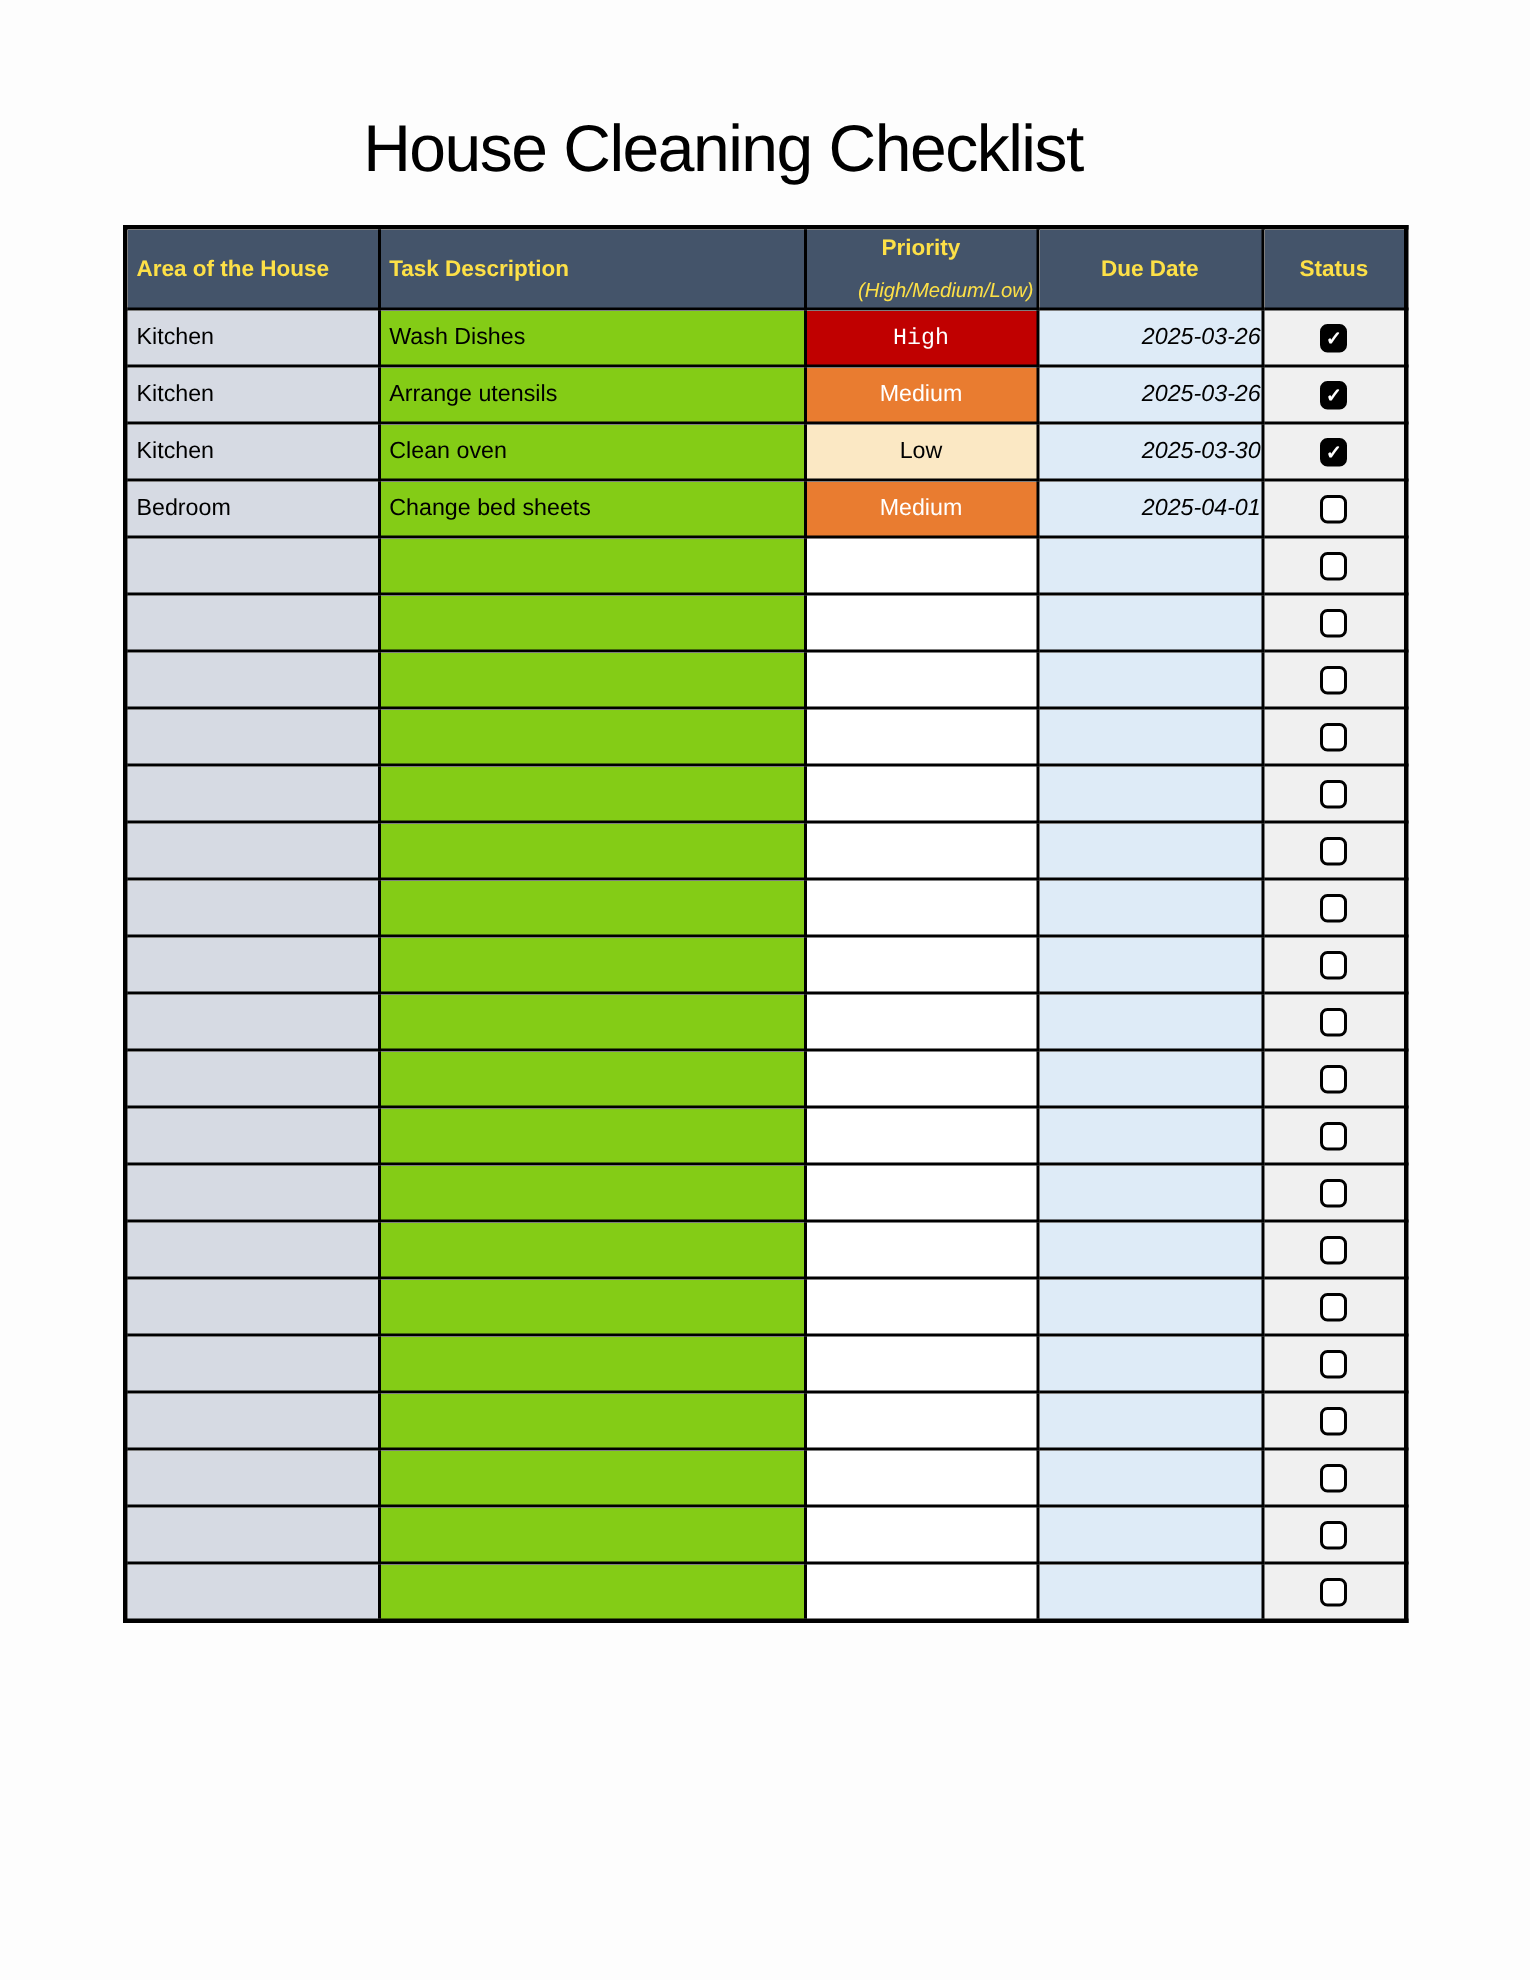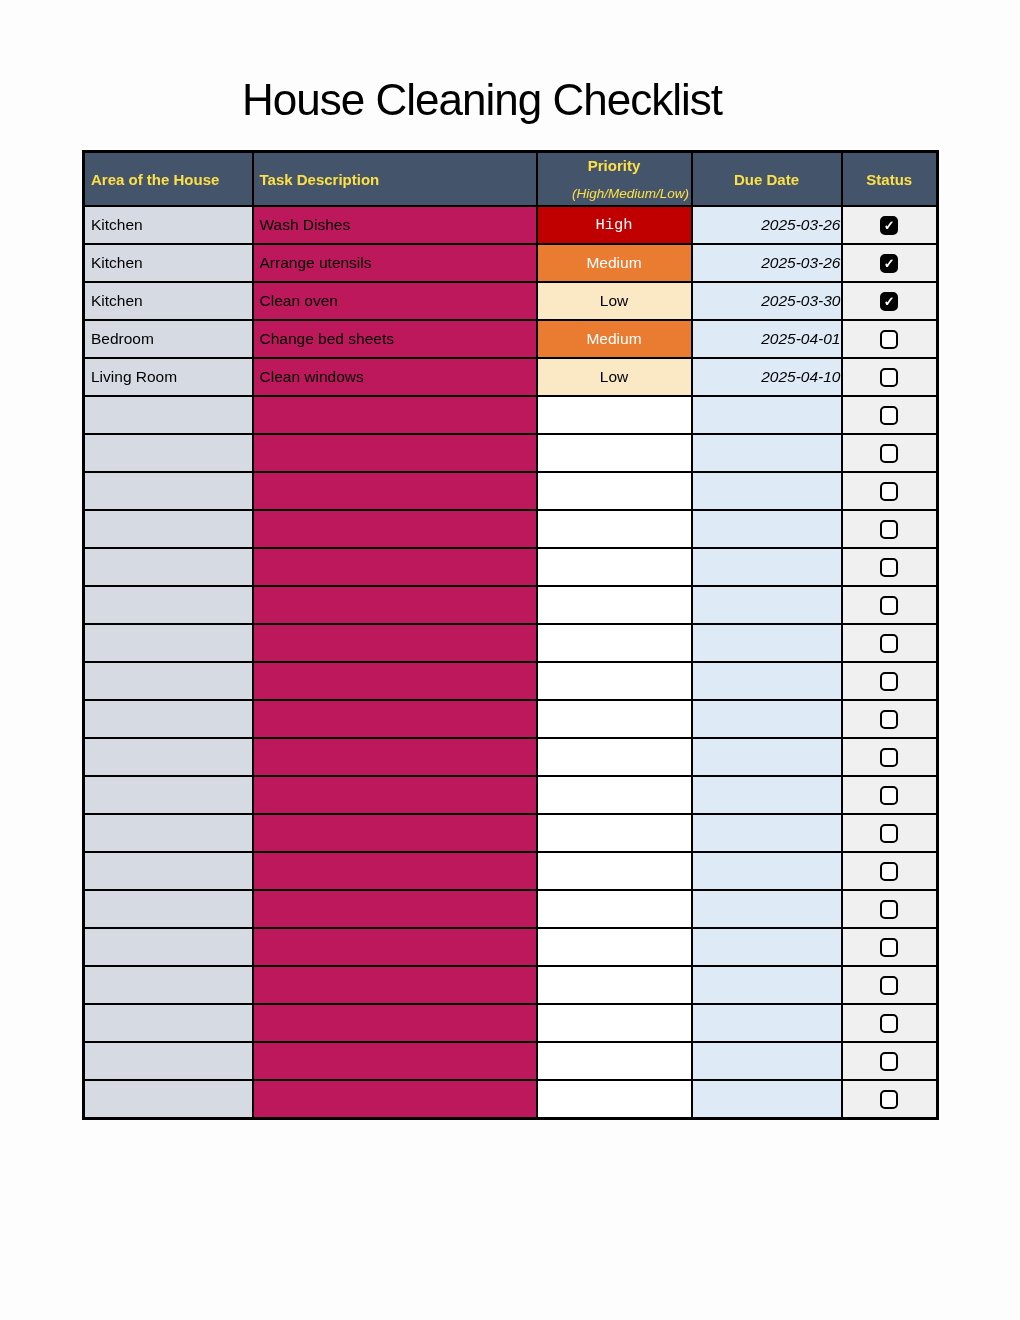--- a/index.html
+++ b/index.html
@@ -63,21 +63,21 @@
     margin-top: 12px;
     padding-left: 33px;
   }
   tbody td {
     height: 36px;
     font-size: 15.5px;
     color: #000;
     padding: 0;
   }
   .cell-area   { background: #D6DAE3; text-align: left; padding-left: 6px; }
-  .cell-task   { background: #be185d; text-align: left; padding-left: 6px; }
+  .cell-task   { background: #84cc16; text-align: left; padding-left: 6px; }
   .cell-priority { background: #FFFFFF; text-align: center; }
   .cell-due    { background: #DEEBF7; text-align: right; font-style: italic; }
   .cell-status { background: #F0F0F0; text-align: center; }
 
   .checkbox {
     display: inline-flex;
     align-items: center;
     justify-content: center;
     box-sizing: border-box;
     width: 18px;
@@ -152,27 +152,20 @@
           <td class="cell-status"><span class="checkbox checked" aria-checked="true">✓</span></td>
         </tr>
         <tr>
           <td class="cell-area">Bedroom</td>
           <td class="cell-task">Change bed sheets</td>
           <td class="cell-priority" style="background: rgb(233, 124, 48); color: rgb(255, 255, 255);">Medium</td>
           <td class="cell-due">2025-04-01</td>
           <td class="cell-status"><span class="checkbox" aria-checked="false"></span></td>
         </tr>
         <tr>
-          <td class="cell-area">Living Room</td>
-          <td class="cell-task">Clean windows</td>
-          <td class="cell-priority" style="background: rgb(251, 232, 196); color: rgb(0, 0, 0);">Low</td>
-          <td class="cell-due">2025-04-10</td>
-          <td class="cell-status"><span class="checkbox" aria-checked="false"></span></td>
-        </tr>
-        <tr>
           <td class="cell-area"></td>
           <td class="cell-task"></td>
           <td class="cell-priority"></td>
           <td class="cell-due"></td>
           <td class="cell-status"><span class="checkbox" aria-checked="false"></span></td>
         </tr>
         <tr>
           <td class="cell-area"></td>
           <td class="cell-task"></td>
           <td class="cell-priority"></td>

